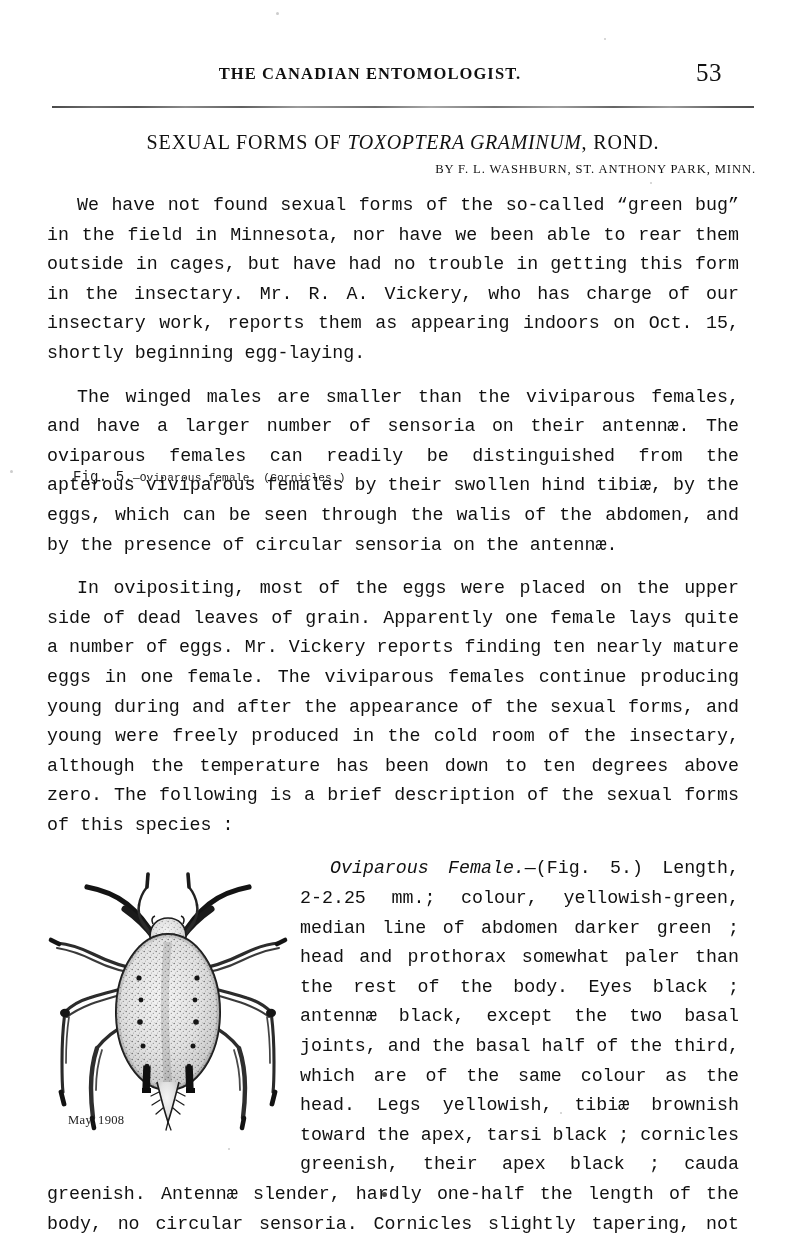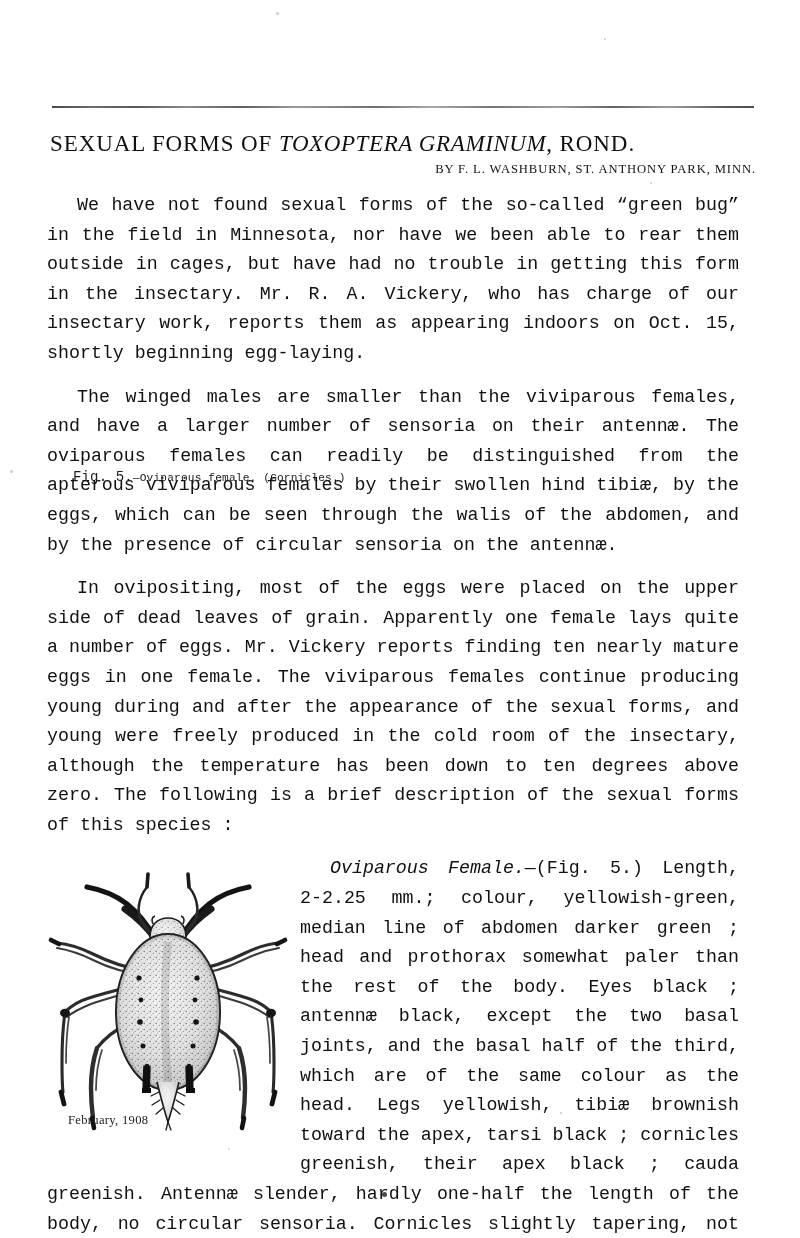--- a/index.html
+++ b/index.html
@@ -58,21 +58,22 @@
       #8b8b8b 88%, #3c3c3c 96%, #2e2e2e 100%);
     opacity: 0.85;
   }
 
   
   .art-title {
     position: absolute;
     left: 50px;
     top: 131px;
     width: 706px;
-    font-size: 23px;
+    text-align: center;
+    font-size: 20px;
     letter-spacing: 0.9px;
     white-space: nowrap;
   }
   .art-title .ital {
     font-style: italic;
     letter-spacing: 0.6px;
   }
   .byline {
     position: absolute;
     left: 50px;
@@ -145,20 +146,24 @@
     background: #9a9a9a;
     border-radius: 50%;
     opacity: 0.5;
   }
 </style>
 </head>
 <body>
 
 <div class="page">
 
+  <div class="runhead">
+    <div class="runhead-title">THE CANADIAN ENTOMOLOGIST.</div>
+    <div class="runhead-pageno">53</div>
+  </div>
   <div class="headrule"></div>
 
   <div class="art-title"><span>SEXUAL FORMS OF </span><span class="ital">TOXOPTERA GRAMINUM</span><span>, ROND.</span></div>
 
   <div class="byline">BY F. L. WASHBURN, ST. ANTHONY PARK, MINN.</div>
 
   <div class="body-col">
 
     <p class="para">We have not found sexual forms of the so-called “green bug” in the field in Minnesota, nor have we been able to rear them outside in cages, but have had no trouble in getting this form in the insectary.   Mr. R. A. Vickery, who has charge of our insectary work, reports them as appearing indoors on Oct. 15, shortly beginning egg-laying.</p>
     <p class="para">The winged males are smaller than the viviparous females, and have a larger number of sensoria on their antennæ.   The oviparous females can readily be distinguished from the apterous viviparous females by their swollen hind tibiæ, by the eggs, which can be seen through the walis of the abdomen, and by the presence of circular sensoria on the antennæ.</p>
@@ -294,21 +299,21 @@
             </g>
           </svg>
         </span>
         <span class="fig-cap"><span class="sc">Fig. 5.</span><span>—Oviparous female. (Cornicles.)</span></span>
       </span>
 
       <span class="ital">Oviparous Female.</span><span>—(Fig. 5.) Length, 2-2.25 mm.; colour, yellowish-green, median line of abdomen darker green ; head and prothorax somewhat paler than the rest of the body.   Eyes black ; antennæ black, except the two basal joints, and the basal half of the third, which are of the same colour as the head.   Legs yellowish, tibiæ brownish toward the apex, tarsi black ; cornicles greenish, their apex black ; cauda greenish.   Antennæ slender, hardly one-half the length of the body, no circular sensoria.  Cornicles slightly tapering, not reaching to the end of the body.   Cauda slender, somewhat constricted above the middle, about two-thirds the length of the cornicles.   Tibia of hind leg swollen and thickly covered with sensoria-like swellings.   Lateral tubercles small and single.</span>
     </p>
   </div>
 
-  <div class="footdate">February, 1908</div>
+  <div class="footdate">May, 1908</div>
 
   <div class="speck" style="left:276px;top:12px;width:3px;height:3px;"></div>
   <div class="speck" style="left:604px;top:38px;width:2px;height:2px;"></div>
   <div class="speck" style="left:650px;top:182px;width:2px;height:2px;"></div>
   <div class="speck" style="left:724px;top:292px;width:2px;height:2px;"></div>
   <div class="speck" style="left:10px;top:470px;width:3px;height:3px;"></div>
   <div class="speck" style="left:520px;top:1100px;width:2px;height:2px;"></div>
   <div class="speck" style="left:560px;top:1112px;width:2px;height:2px;"></div>
   <div class="speck" style="left:382px;top:1192px;width:5px;height:5px;background:#2a2a2a;opacity:.85;"></div>
   <div class="speck" style="left:228px;top:1148px;width:2px;height:2px;"></div>

